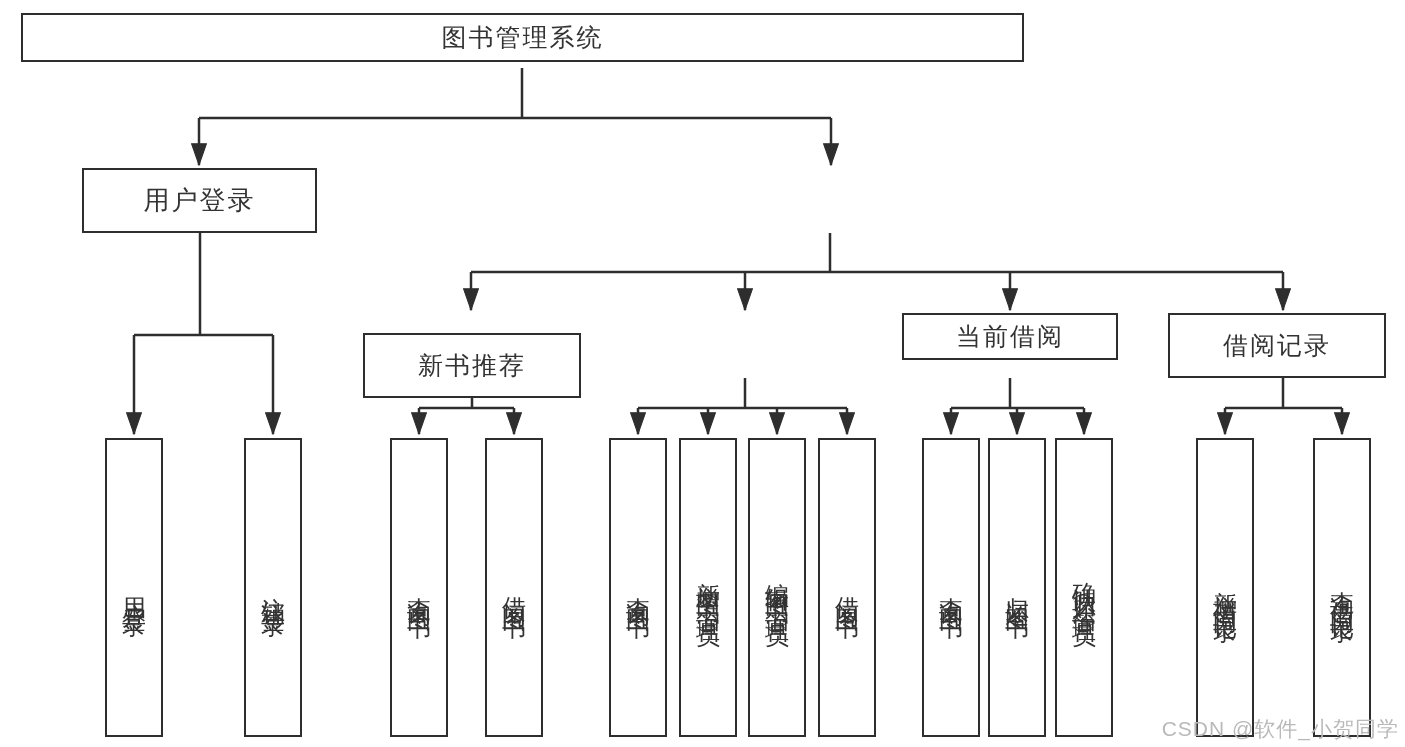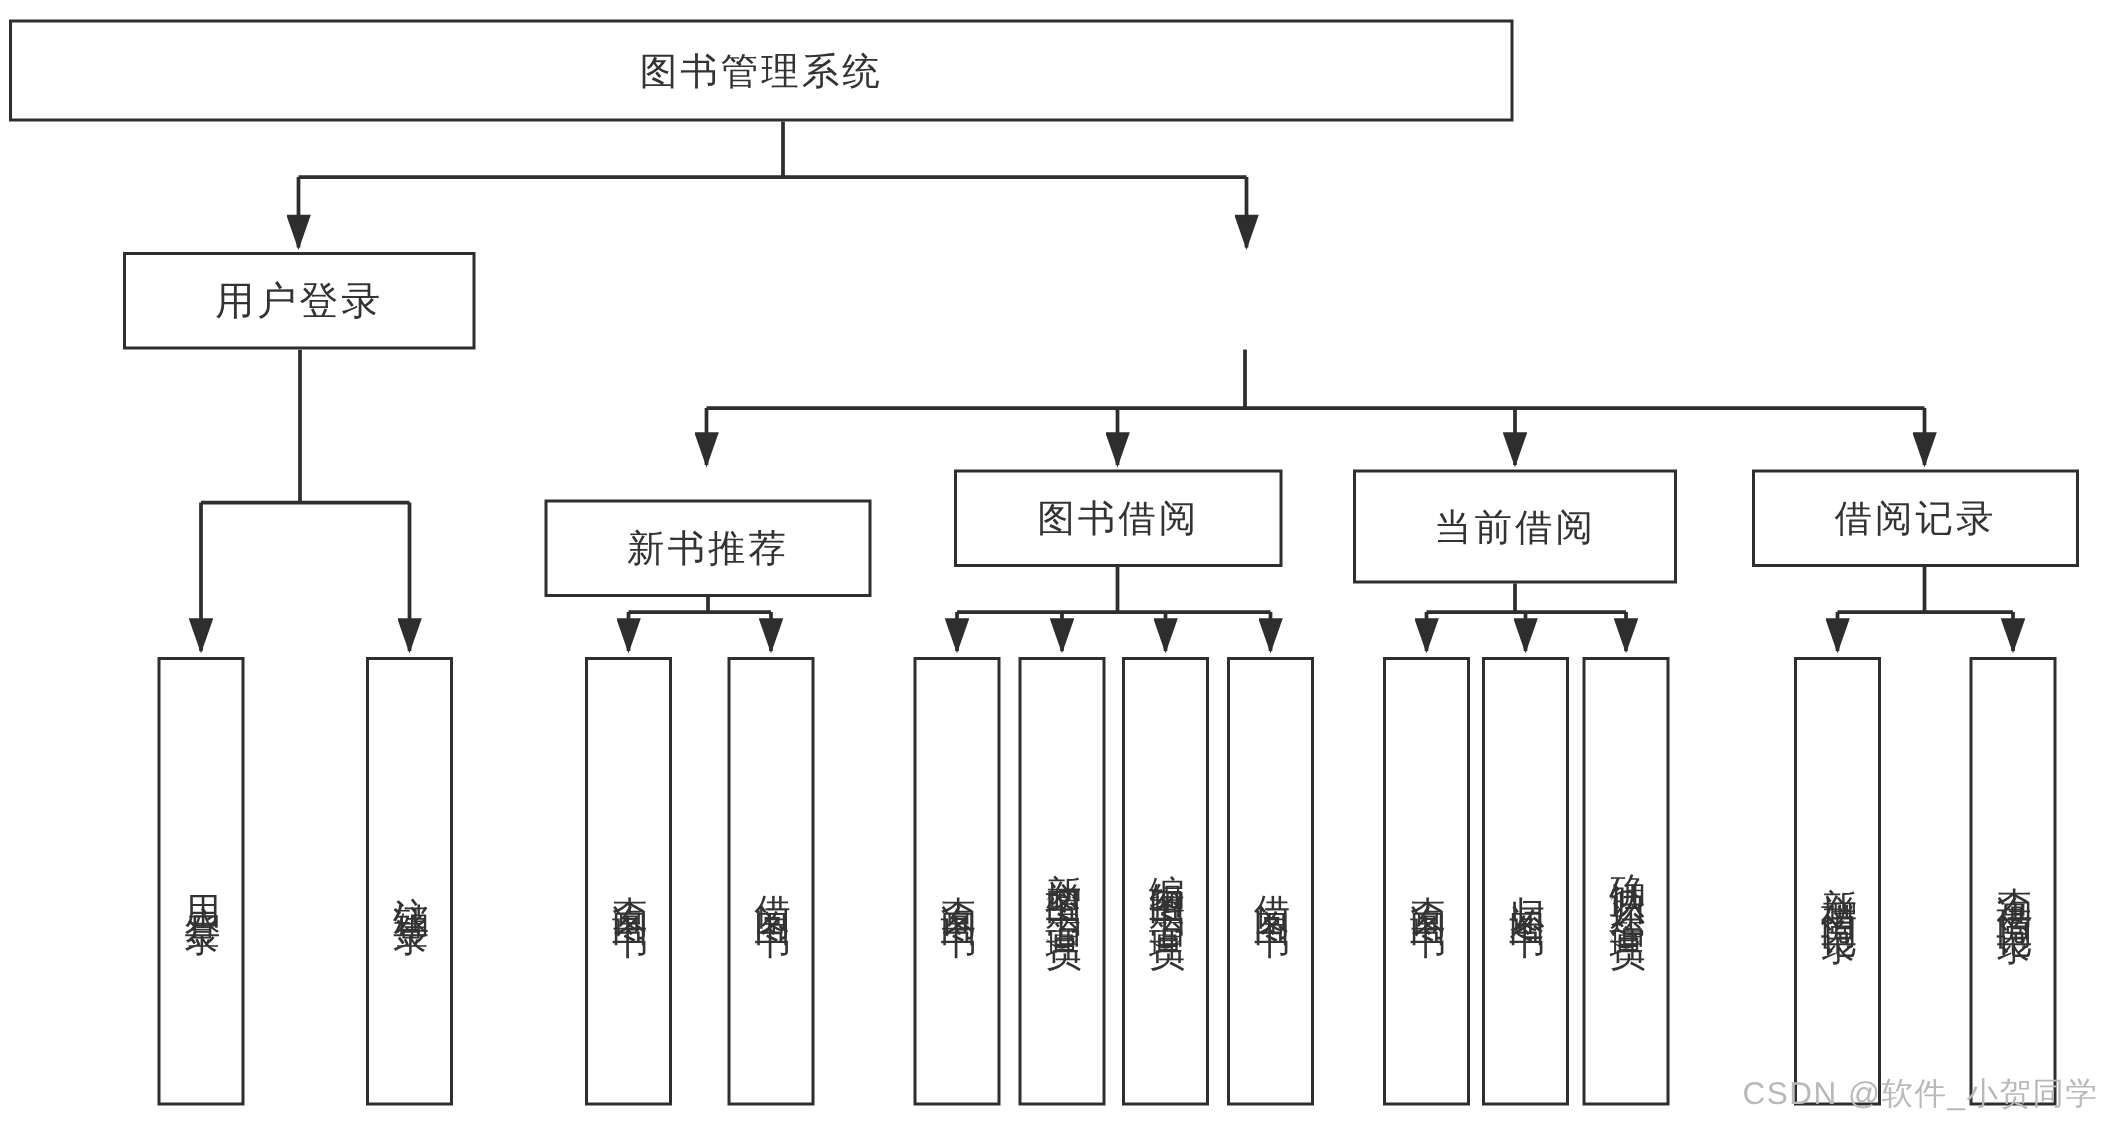--- a/index.html
+++ b/index.html
@@ -95,27 +95,26 @@
     <line x1="708" y1="408" x2="708" y2="434" stroke="#2e2e2e" stroke-width="2.5" marker-end="url(#ah)"></line>
     <line x1="777" y1="408" x2="777" y2="434" stroke="#2e2e2e" stroke-width="2.5" marker-end="url(#ah)"></line>
     <line x1="847" y1="408" x2="847" y2="434" stroke="#2e2e2e" stroke-width="2.5" marker-end="url(#ah)"></line>
     <line x1="951" y1="408" x2="951" y2="434" stroke="#2e2e2e" stroke-width="2.5" marker-end="url(#ah)"></line>
     <line x1="1017" y1="408" x2="1017" y2="434" stroke="#2e2e2e" stroke-width="2.5" marker-end="url(#ah)"></line>
     <line x1="1084" y1="408" x2="1084" y2="434" stroke="#2e2e2e" stroke-width="2.5" marker-end="url(#ah)"></line>
     <line x1="1225" y1="408" x2="1225" y2="434" stroke="#2e2e2e" stroke-width="2.5" marker-end="url(#ah)"></line>
     <line x1="1342" y1="408" x2="1342" y2="434" stroke="#2e2e2e" stroke-width="2.5" marker-end="url(#ah)"></line>
   </svg>
 
-  <div class="box lvl0" style="left:6px; top:13px; width:1003px; height:68px;">图书管理系统</div>
+  <div class="box lvl0" style="left:21px; top:13px; width:1003px; height:49px;">图书管理系统</div>
 
   <div class="box" style="left:82px; top:168px; width:235px; height:65px;">用户登录</div>
 
   <div class="box lvl2" style="left:363px; top:313px; width:218px; height:65px;margin-top:20px;">新书推荐</div>
-  <div class="box lvl2" style="left:636px; top:313px; width:219px; height:65px;">图书借阅</div>
-  <div class="box lvl2" style="left:902px; top:313px; width:216px; height:76px;">当前借阅</div>
+  <div class="box lvl2" style="left:902px; top:313px; width:216px; height:47px;">当前借阅</div>
   <div class="box lvl2" style="left:1168px; top:313px; width:218px; height:65px;">借阅记录</div>
 
   <div class="box v" style="left:105px; top:438px; width:58px; height:299px;">用户登录</div>
   <div class="box v" style="left:244px; top:438px; width:58px; height:299px;">注销登录</div>
 
   <div class="box v" style="left:390px; top:438px; width:58px; height:299px;">查询图书</div>
   <div class="box v" style="left:485px; top:438px; width:58px; height:299px;">借阅图书</div>
 
   <div class="box v" style="left:609px; top:438px; width:58px; height:299px;">查询图书</div>
   <div class="box v" style="left:679px; top:438px; width:58px; height:299px;">新增图书（管理员）</div>

